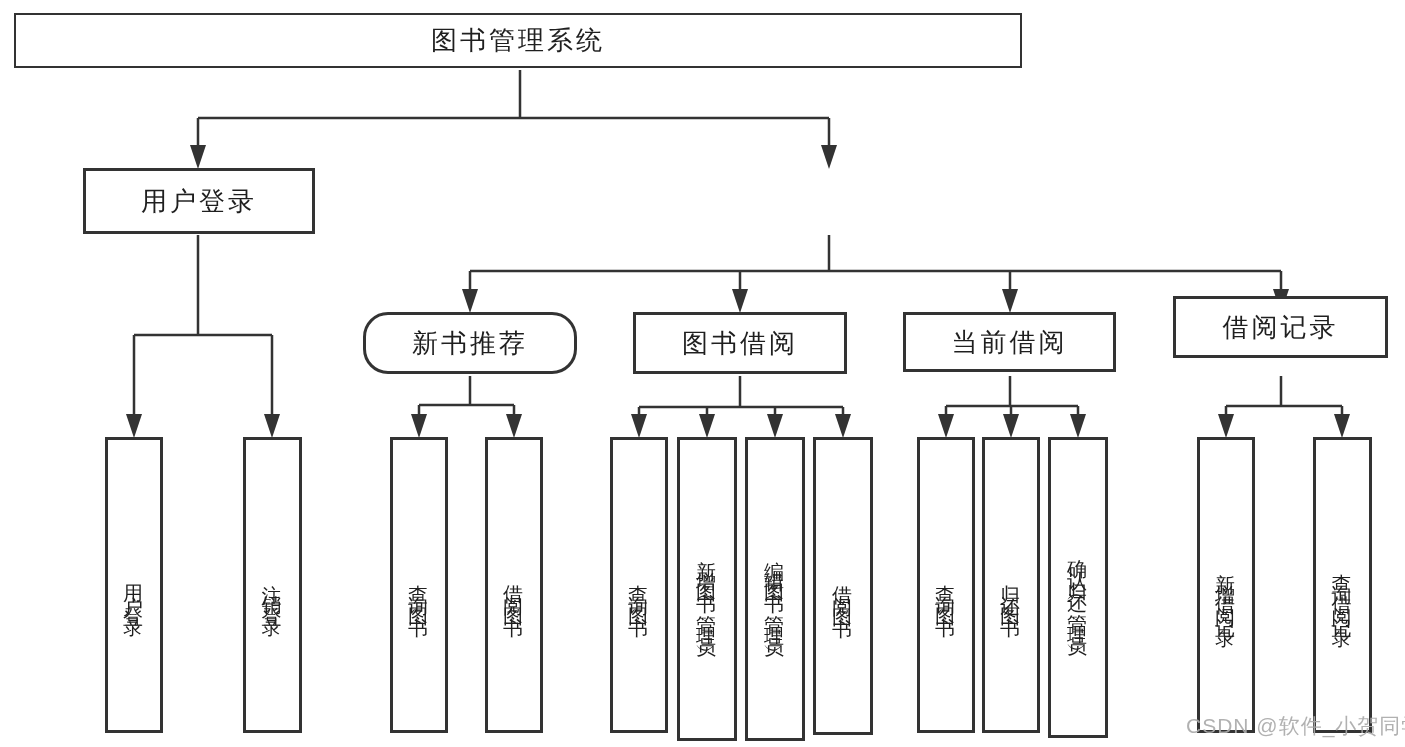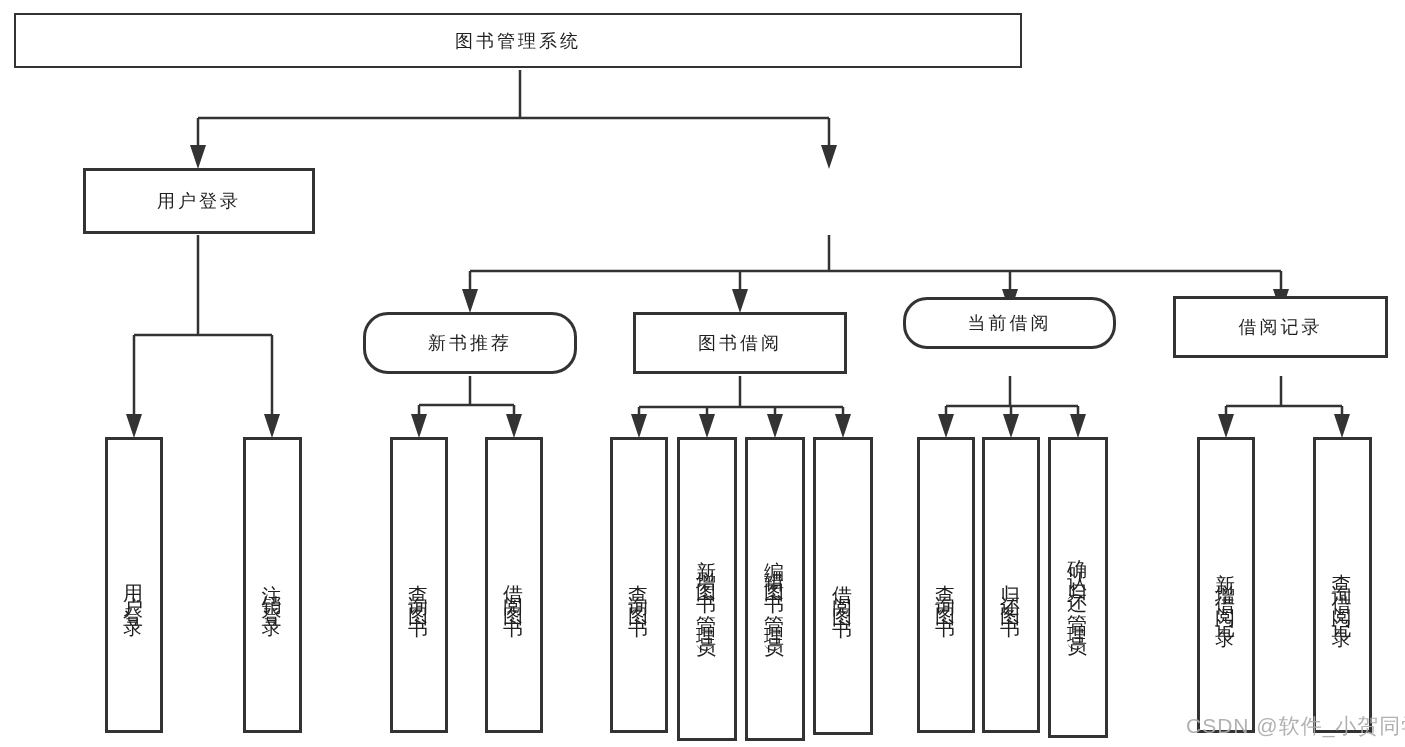--- a/index.html
+++ b/index.html
@@ -18,21 +18,21 @@
     width: 1405px; height: 747px;
   }
   .box {
     position: absolute;
     box-sizing: border-box;
     background: #ffffff;
     border: 3px solid #333333;
     display: flex;
     align-items: center;
     justify-content: center;
-    font-size: 18px;
+    font-size: 26px;
     letter-spacing: 3px;
     color: #1f1f1f;
     z-index: 2;
   }
   .box.root { border-width: 2px; }
   .leaf {
     writing-mode: vertical-rl;
     font-size: 20px;
     letter-spacing: 11px;
     padding-top: 11px;
@@ -95,21 +95,21 @@
   <div class="box" style="left:83px; top:168px; width:232px; height:66px;">
     <span>用户登录</span>
   </div>
 
   <div class="box" style="left:363px; top:312px; width:214px; height:62px;border-radius:25px;">
     <span>新书推荐</span>
   </div>
   <div class="box" style="left:633px; top:312px; width:214px; height:62px;">
     <span>图书借阅</span>
   </div>
-  <div class="box" style="left:903px; top:297px; width:213px; height:52px;border-radius:24px;">
+  <div class="box" style="left:903px; top:312px; width:213px; height:60px;">
     <span>当前借阅</span>
   </div>
   <div class="box" style="left:1173px; top:296px; width:215px; height:62px;">
     <span>借阅记录</span>
   </div>
 
   <div class="box leaf" style="left:105px; top:437px; width:58px; height:296px;">
     <span>用户登录</span>
   </div>
   <div class="box leaf" style="left:243px; top:437px; width:59px; height:296px;">

